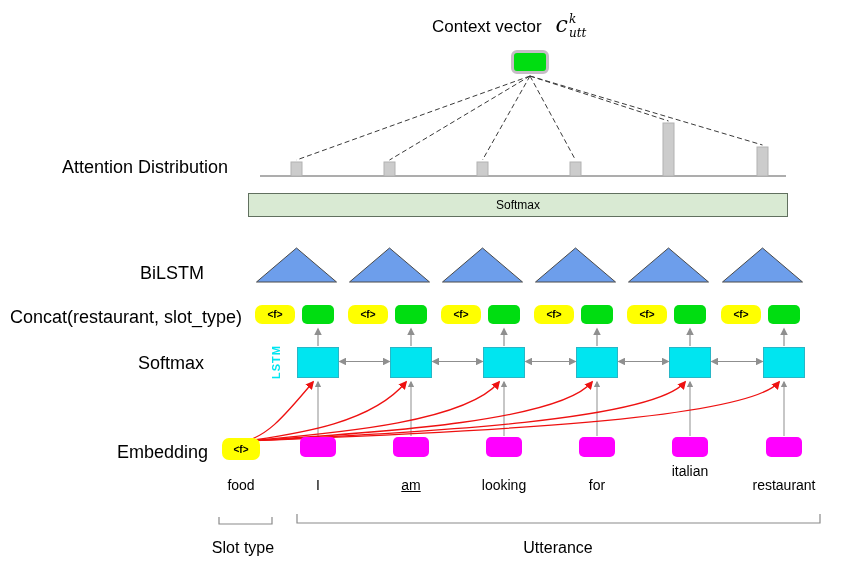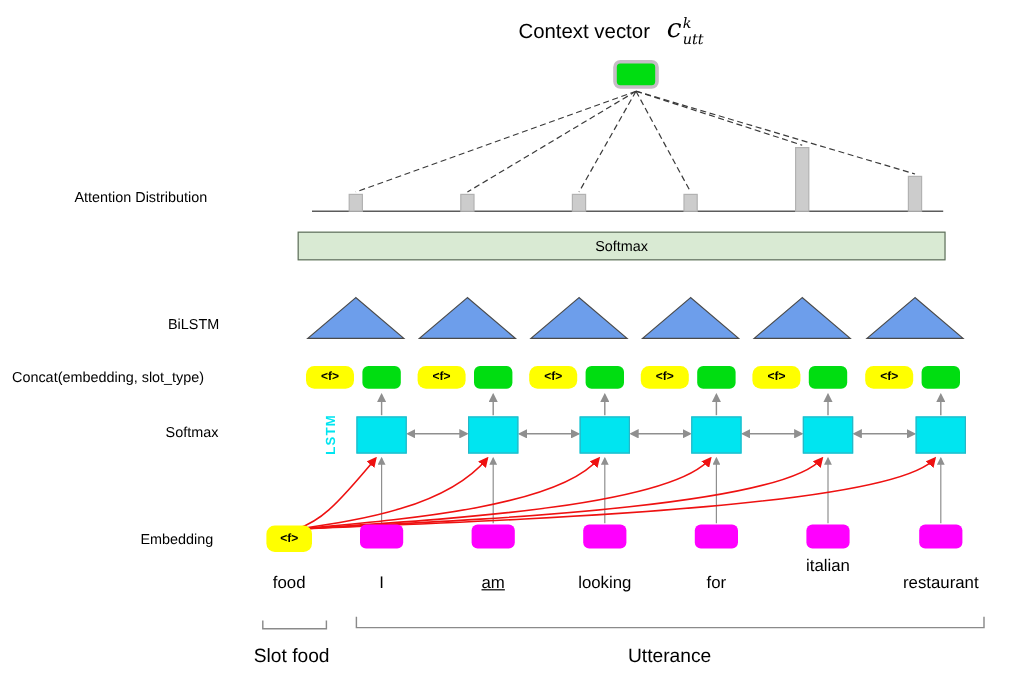--- a/index.html
+++ b/index.html
@@ -1,19 +1,19 @@
 <!DOCTYPE html>
 <html style="--green: #00dd11; --yellow: #ffff00; --cyan: #00e5f0; --magenta: #ff00ff; --triangle_blue: #6d9eeb; --softmax_bg: #d9ead3; --bar_gray: #cccccc; --red: #ee1111; --context_border: #c6bcc6;"><head>
 <meta charset="utf-8">
 <style>
   html,body{margin:0;padding:0;background:#fff;}
   .canvas{position:relative;width:841px;height:569px;background:#ffffff;
           font-family:"Liberation Sans",sans-serif;color:#000;overflow:hidden;}
   #connector-svg{position:absolute;left:0;top:0;z-index:1;}
-  .rowlabel{position:absolute;z-index:2;font-size:12px;white-space:nowrap;color:#000;}
+  .rowlabel{position:absolute;z-index:2;font-size:18px;white-space:nowrap;color:#000;}
   .title{position:absolute;left:432px;top:10px;z-index:2;display:flex;align-items:flex-start;gap:14px;}
   .title-text{font-size:17px;margin-top:7px;}
   .formula{display:inline-flex;align-items:flex-start;margin-top:3px;}
   .fbase{font-family:"DejaVu Serif","Liberation Serif",serif;font-style:italic;font-size:22px;line-height:1.1;}
   .fstack{display:inline-flex;flex-direction:column;line-height:1;margin-left:1px;
           font-family:"DejaVu Serif","Liberation Serif",serif;font-style:italic;font-size:12px;}
   .fsup{margin-bottom:2px;}
   .ctx-box{position:absolute;z-index:2;left:511px;top:50px;width:38px;height:24px;box-sizing:border-box;
            background:var(--green);border:3px solid var(--context_border);border-radius:6px;}
   .softmax{position:absolute;z-index:2;left:248px;top:193px;width:540px;height:24px;box-sizing:border-box;
@@ -108,34 +108,34 @@
           <span class="fsup">k</span>
           <span class="fsub">utt</span>
         </span>
       </span>
   </div>
 
   <div class="ctx-box"></div>
 
   <div class="rowlabel" style="left:62px;top:157px;">Attention Distribution</div>
   <div class="rowlabel" style="left:140px;top:263px;">BiLSTM</div>
-  <div class="rowlabel" style="left:10px;top:307px;">Concat(embedding, slot_type)</div>
+  <div class="rowlabel" style="left:10px;top:307px;">Concat(restaurant, slot_type)</div>
   <div class="rowlabel" style="left:138px;top:353px;">Softmax</div>
   <div class="rowlabel" style="left:117px;top:442px;">Embedding</div>
 
   <div class="softmax">
     <span>Softmax</span>
   </div>
 
   <div class="lstm-vlabel">LSTM</div>
 
   <div class="tok" style="left:222px;top:438px;width:38px;height:22px;">&lt;f&gt;</div>
   <div class="word" style="left:181px;top:477px;width:120px;">food</div>
 
-  <div class="bracket-label" style="left:165px;top:539px;width:156px;">Slot food</div>
+  <div class="bracket-label" style="left:165px;top:539px;width:156px;">Slot type</div>
   <div class="bracket-label" style="left:478px;top:539px;width:160px;">Utterance</div>
 
   <div id="diagram">
       <div class="tok" style="left: 255px; top: 305px; width: 40px; height: 19px;">&lt;f&gt;</div>
       <div class="gbox" style="left: 302px; top: 305px; width: 32px; height: 19px;"></div>
       <div class="lstmbox" style="left: 297px; top: 347px; width: 42px; height: 31px;"></div>
       <div class="mbox" style="left: 300px; top: 437px; width: 36px; height: 20px;"></div>
       <div class="word" style="left: 258px; top: 477px; width: 120px;">I</div>
       <div class="tok" style="left: 348px; top: 305px; width: 40px; height: 19px;">&lt;f&gt;</div>
       <div class="gbox" style="left: 395px; top: 305px; width: 32px; height: 19px;"></div>

